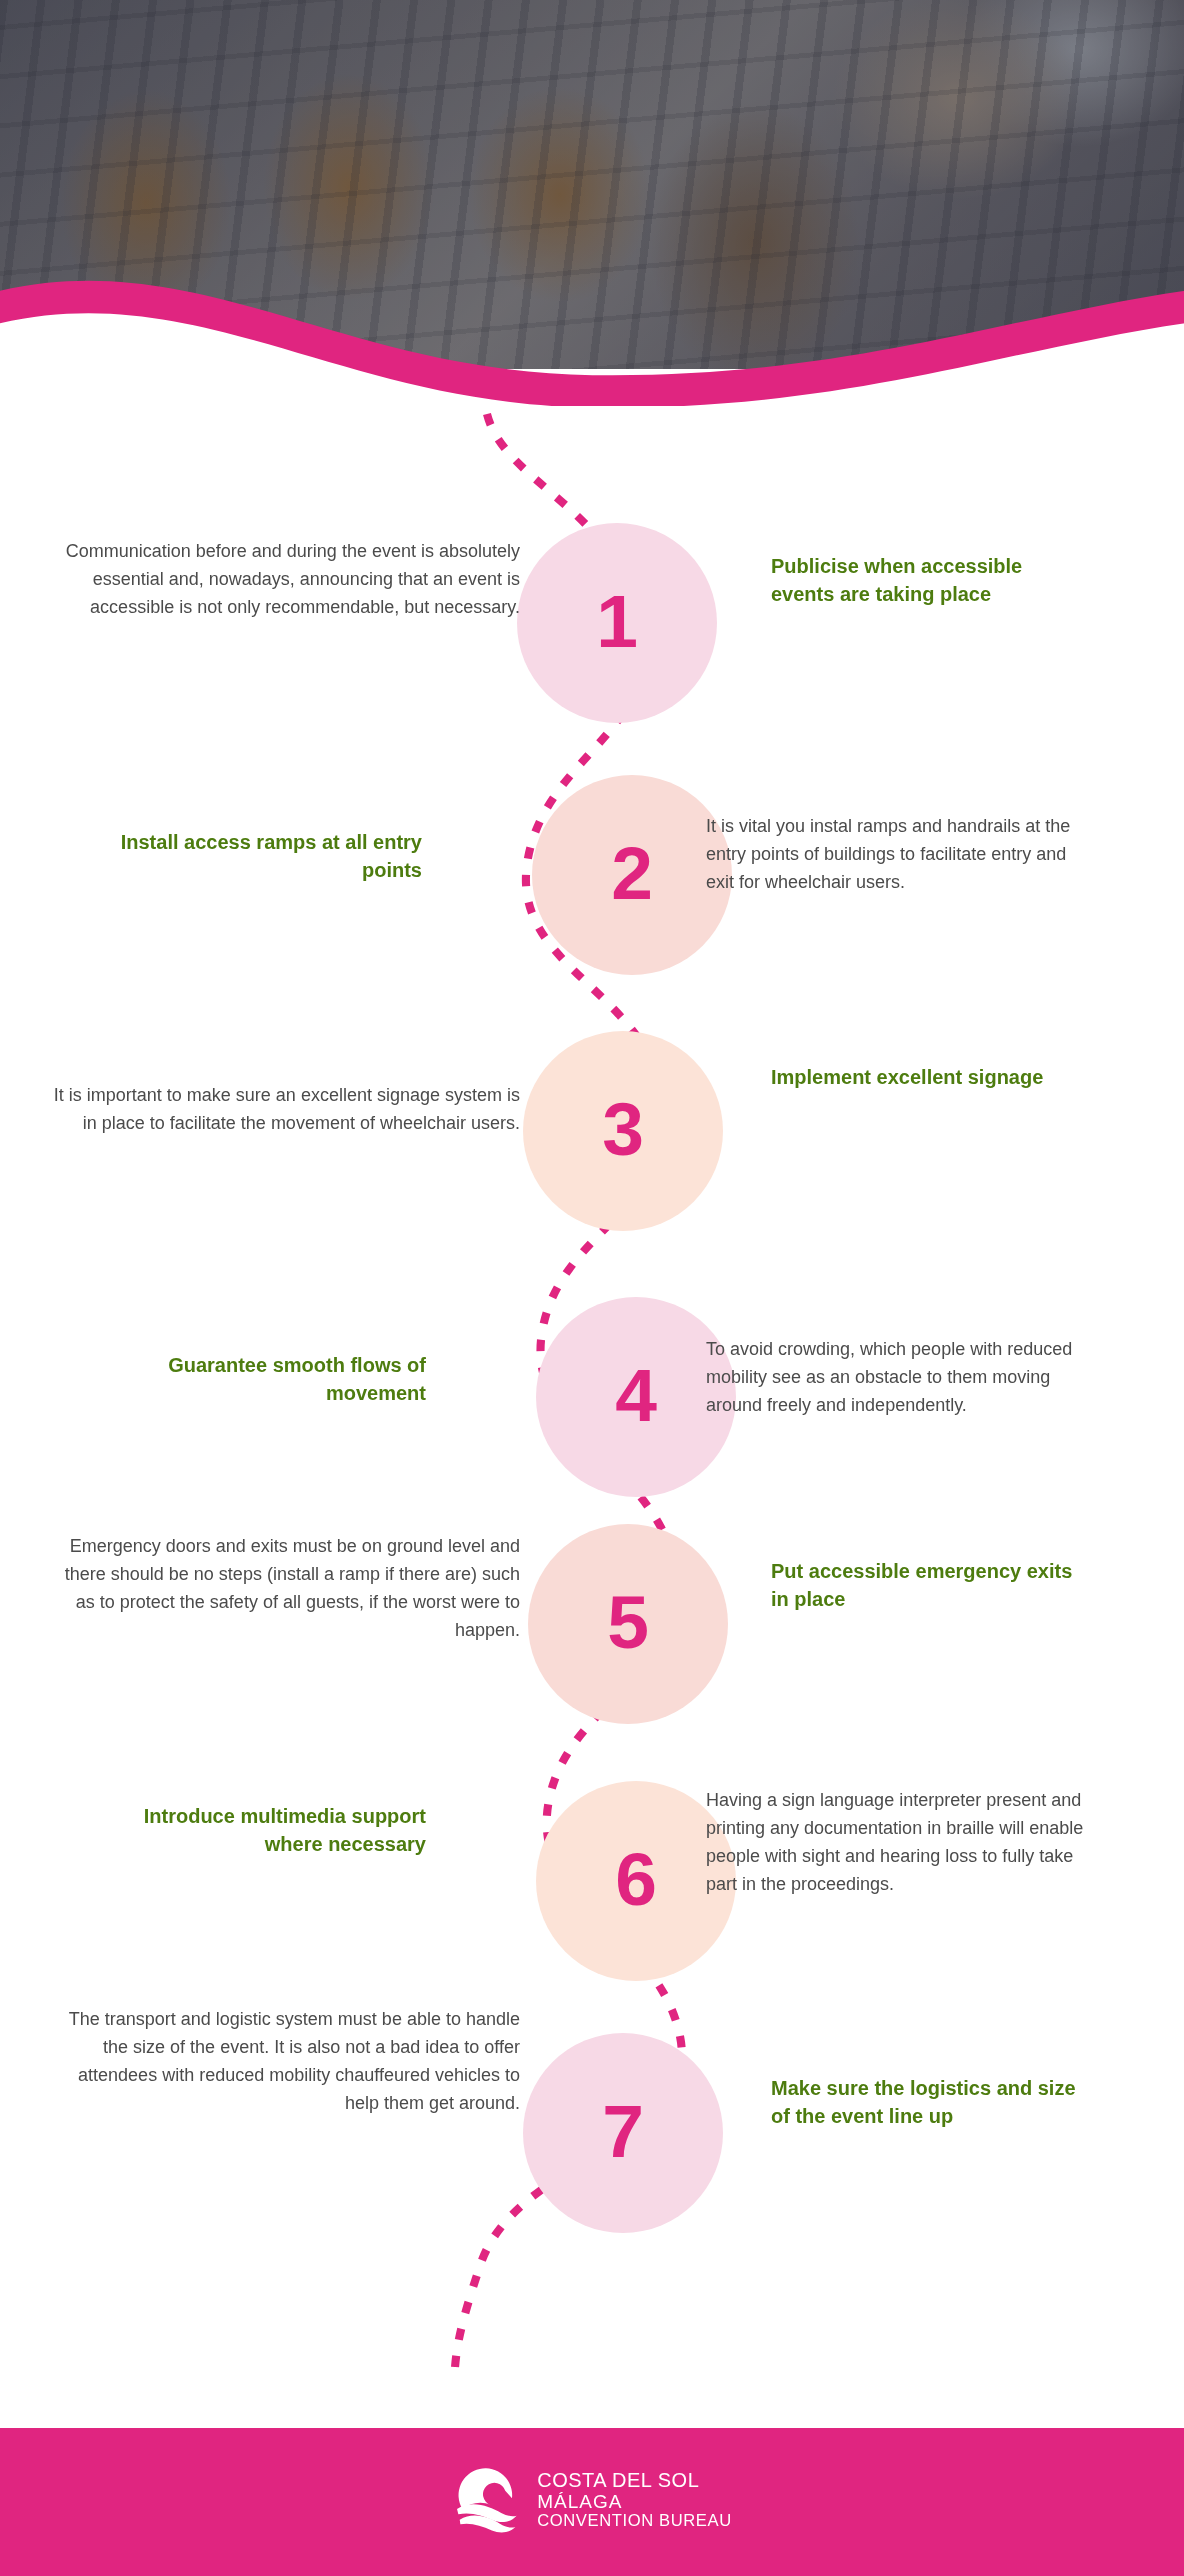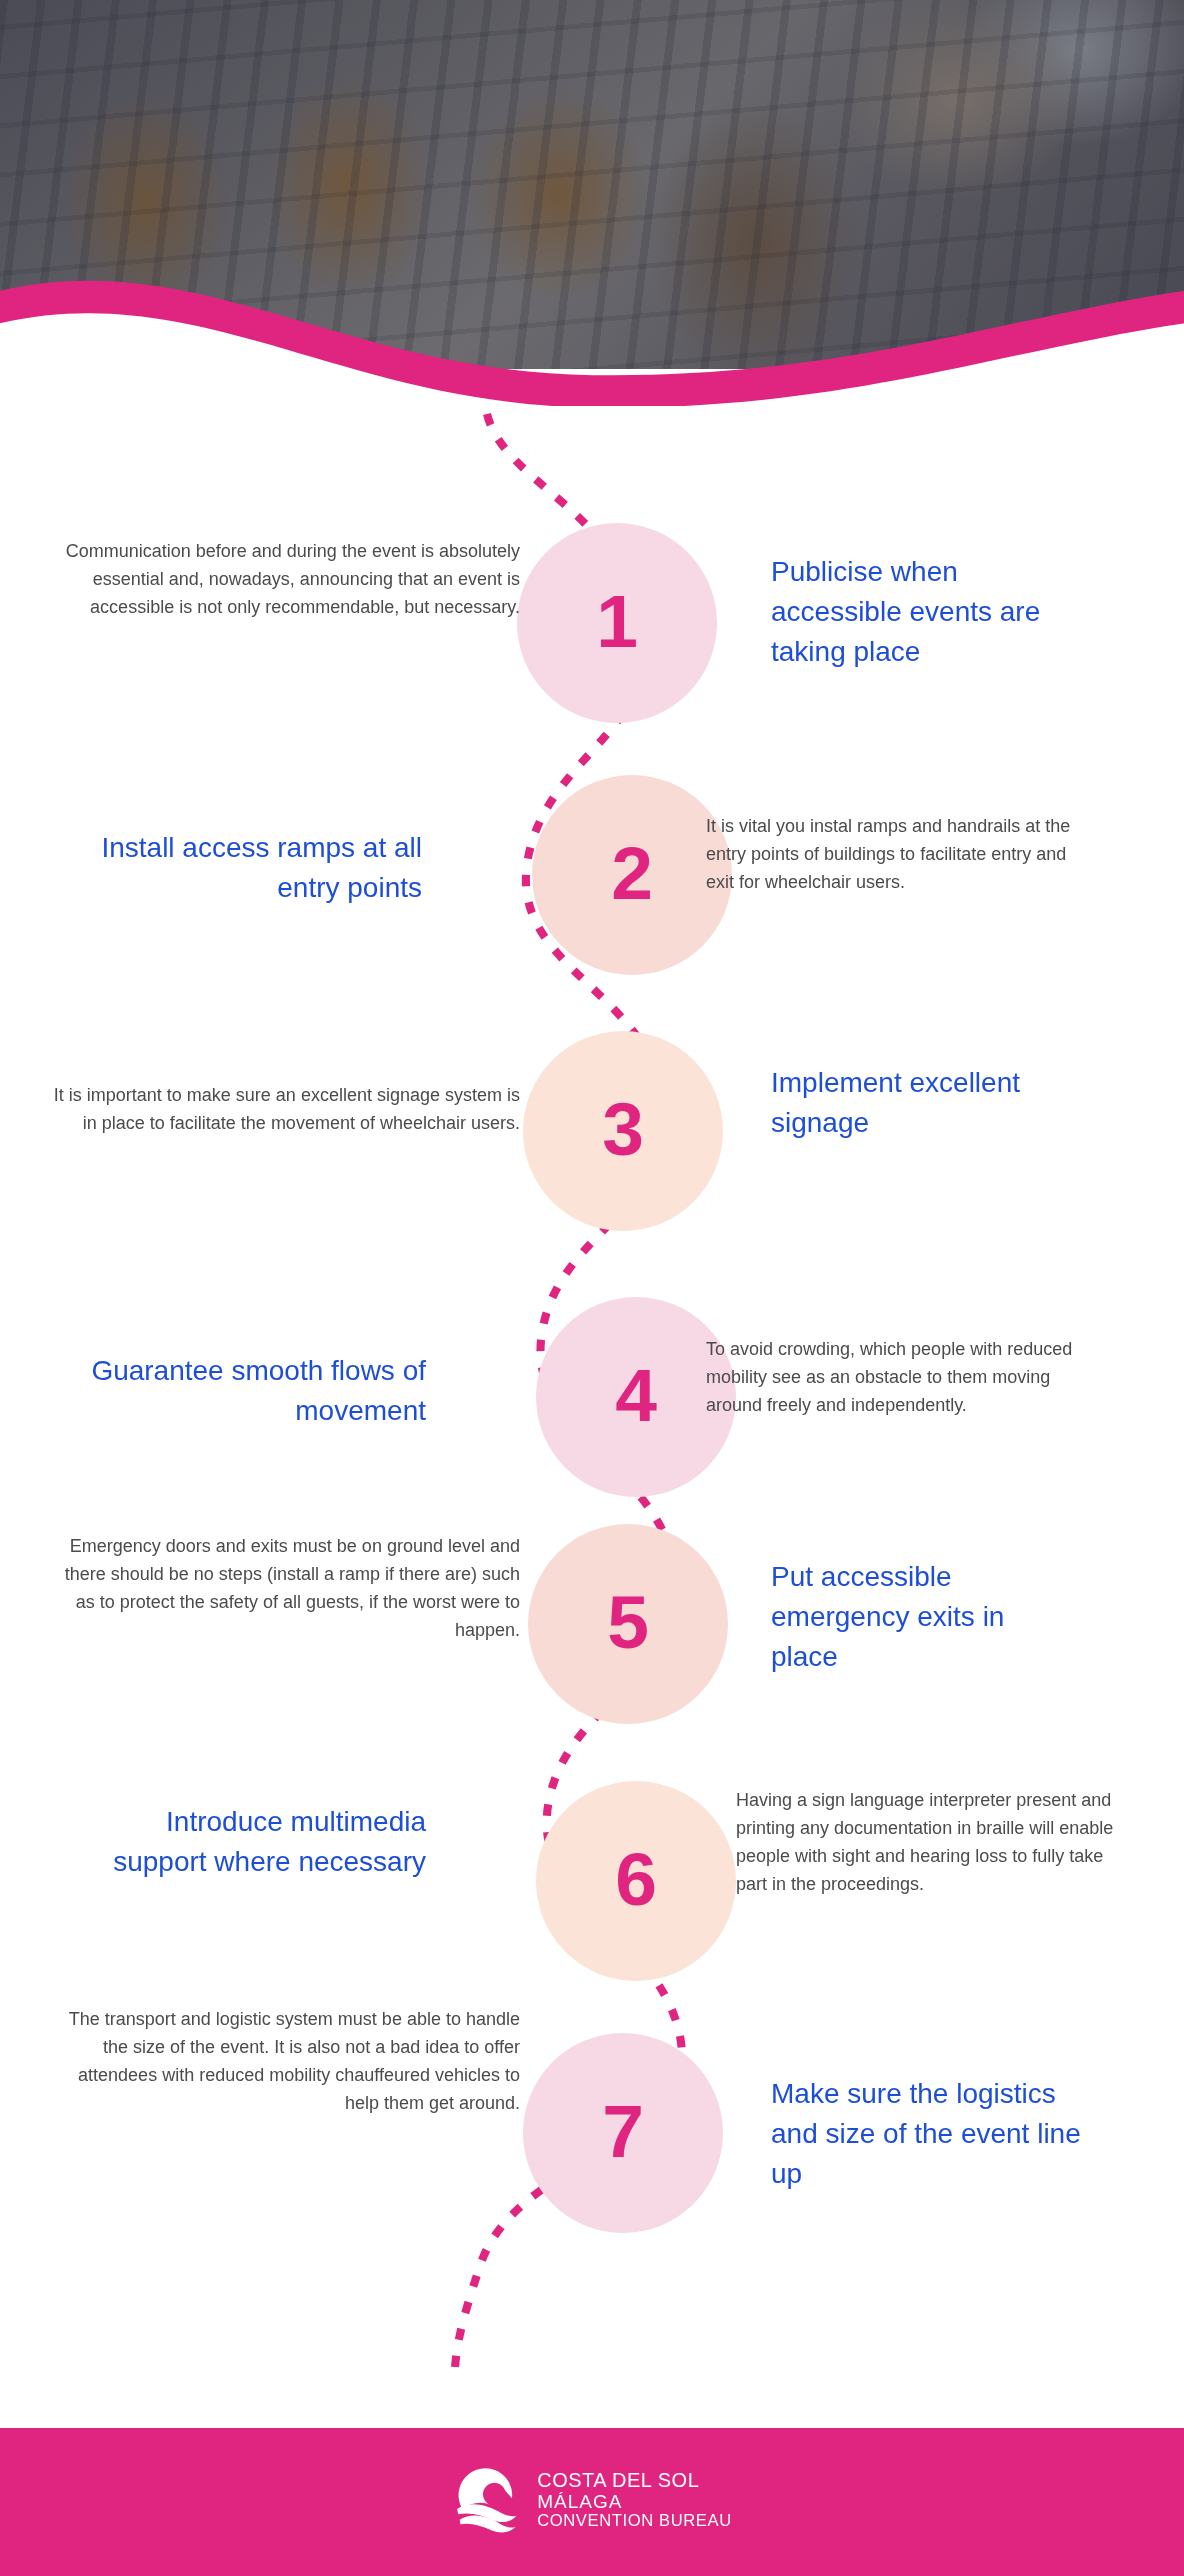--- a/index.html
+++ b/index.html
@@ -65,21 +65,21 @@
   .bubble-num{
     font-size:75px; font-weight:bold; color:#E02580; line-height:1;
     transform:translateY(-1.6px);
   }
 
   .side-text{ position:absolute; }
   .desc{
     font-size:18px; line-height:1.56; color:#4b4b4b; font-weight:400;
   }
   .headline{
-    font-size:28px; line-height:1.42; color:#1d4ed8; font-weight:400;
+    font-size:20px; line-height:1.42; color:#4d7c0f; font-weight:700;
   }
   .t-right{ text-align:right; }
   .t-left{ text-align:left; }
 
   
   .footer{
     position:absolute; left:0; top:2428px; width:1185px; height:148px;
     background:#E02580; z-index:7;
     display:flex; align-items:center; justify-content:center;
   }
@@ -178,21 +178,21 @@
     </div>
   </div>
 
   <div class="step" style="top:0;">
     <div class="bubble" style="left:536px; top:1781px; width:200px; height:200px; background:#FCE3D7;">
       <span class="bubble-num">6</span>
     </div>
     <div class="side-text t-right" style="left:97px; top:1802px; width:329px;">
       <div class="headline">Introduce multimedia support where necessary</div>
     </div>
-    <div class="side-text t-left" style="left:706px; top:1786px; width:381px;margin-left:30px;">
+    <div class="side-text t-left" style="left:706px; top:1786px; width:381px;">
       <div class="desc">Having a sign language interpreter present and printing any documentation in braille will enable people with sight and hearing loss to fully take part in the proceedings.</div>
     </div>
   </div>
 
   <div class="step" style="top:0;">
     <div class="bubble" style="left:523px; top:2033px; width:200px; height:200px; background:#F7D9E6;">
       <span class="bubble-num">7</span>
     </div>
     <div class="side-text t-right" style="left:45px; top:1984px; width:475px;margin-top:21px;">
       <div class="desc">The transport and logistic system must be able to handle the size of the event. It is also not a bad idea to offer attendees with reduced mobility chauffeured vehicles to help them get around.</div>

